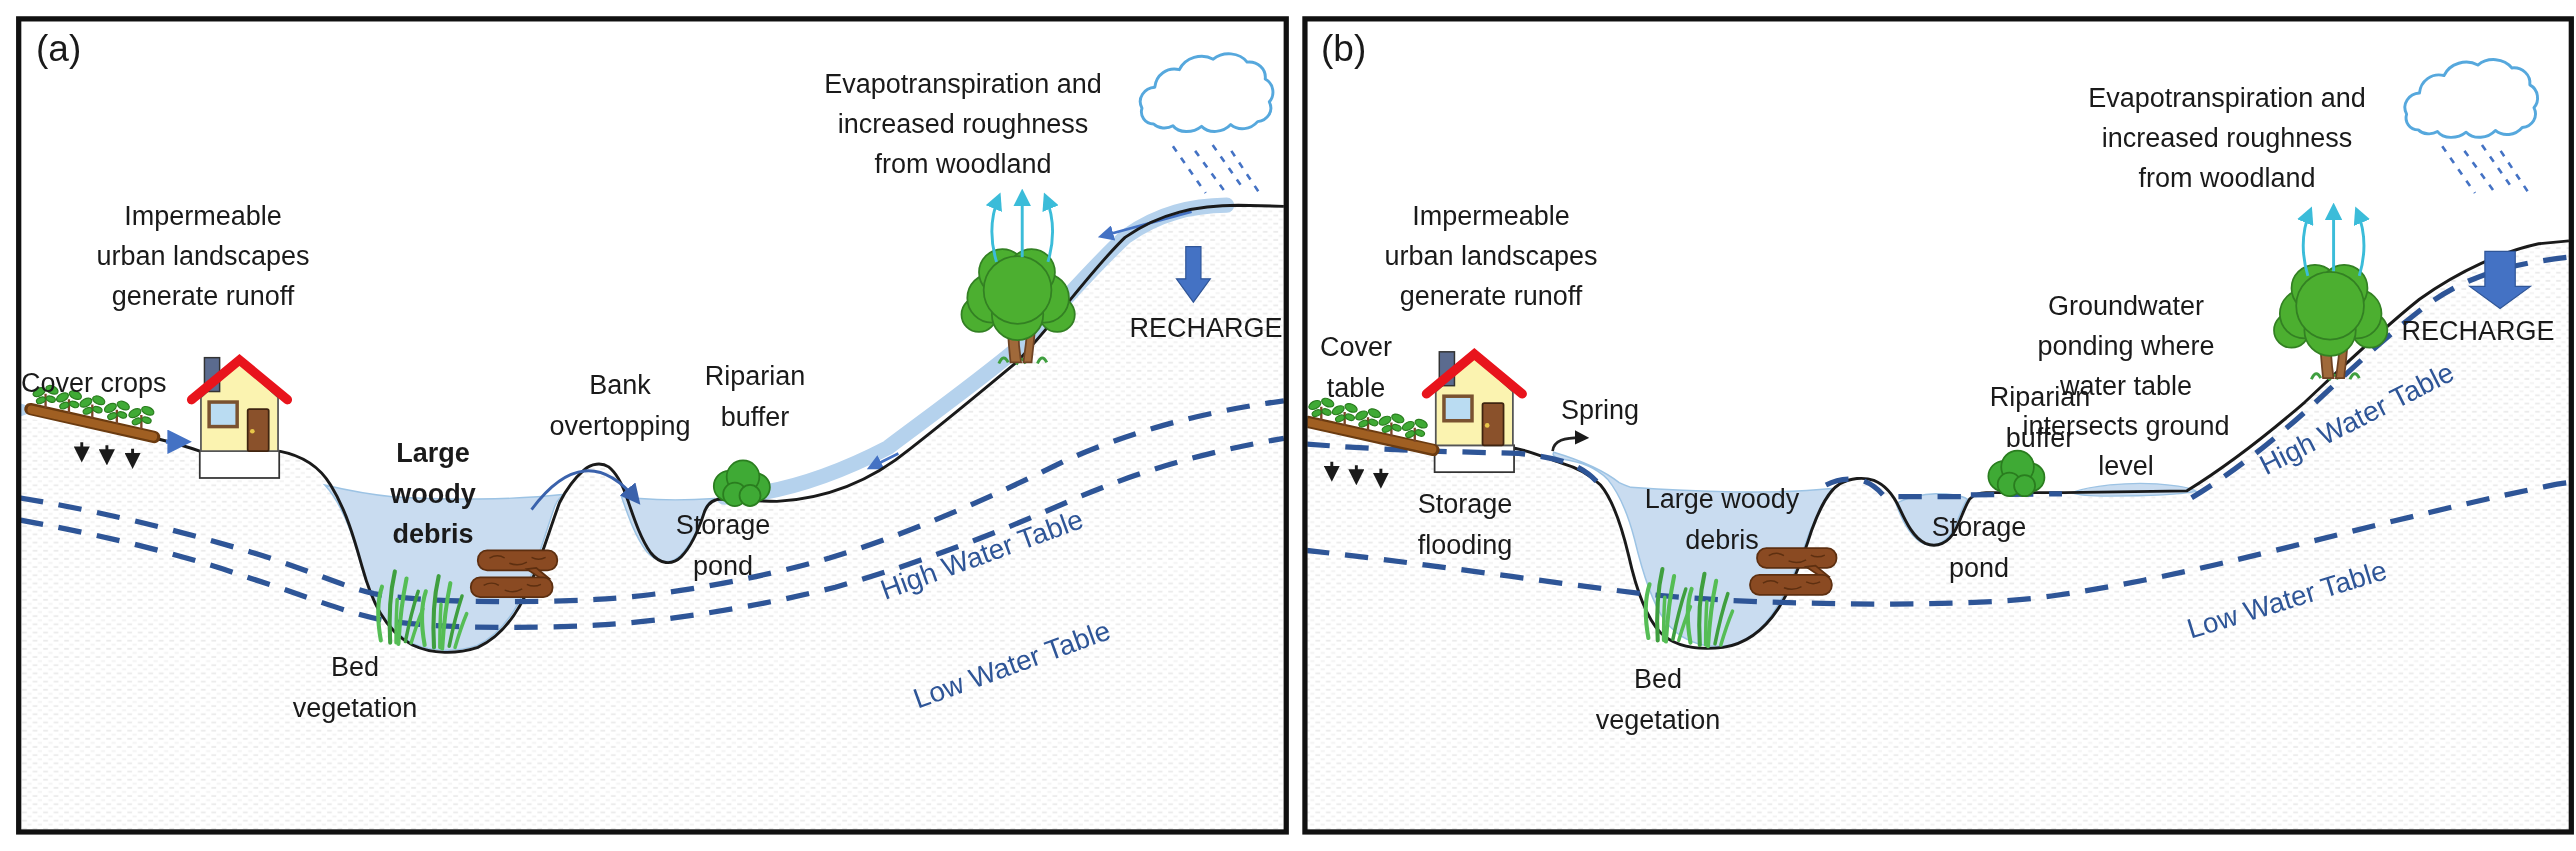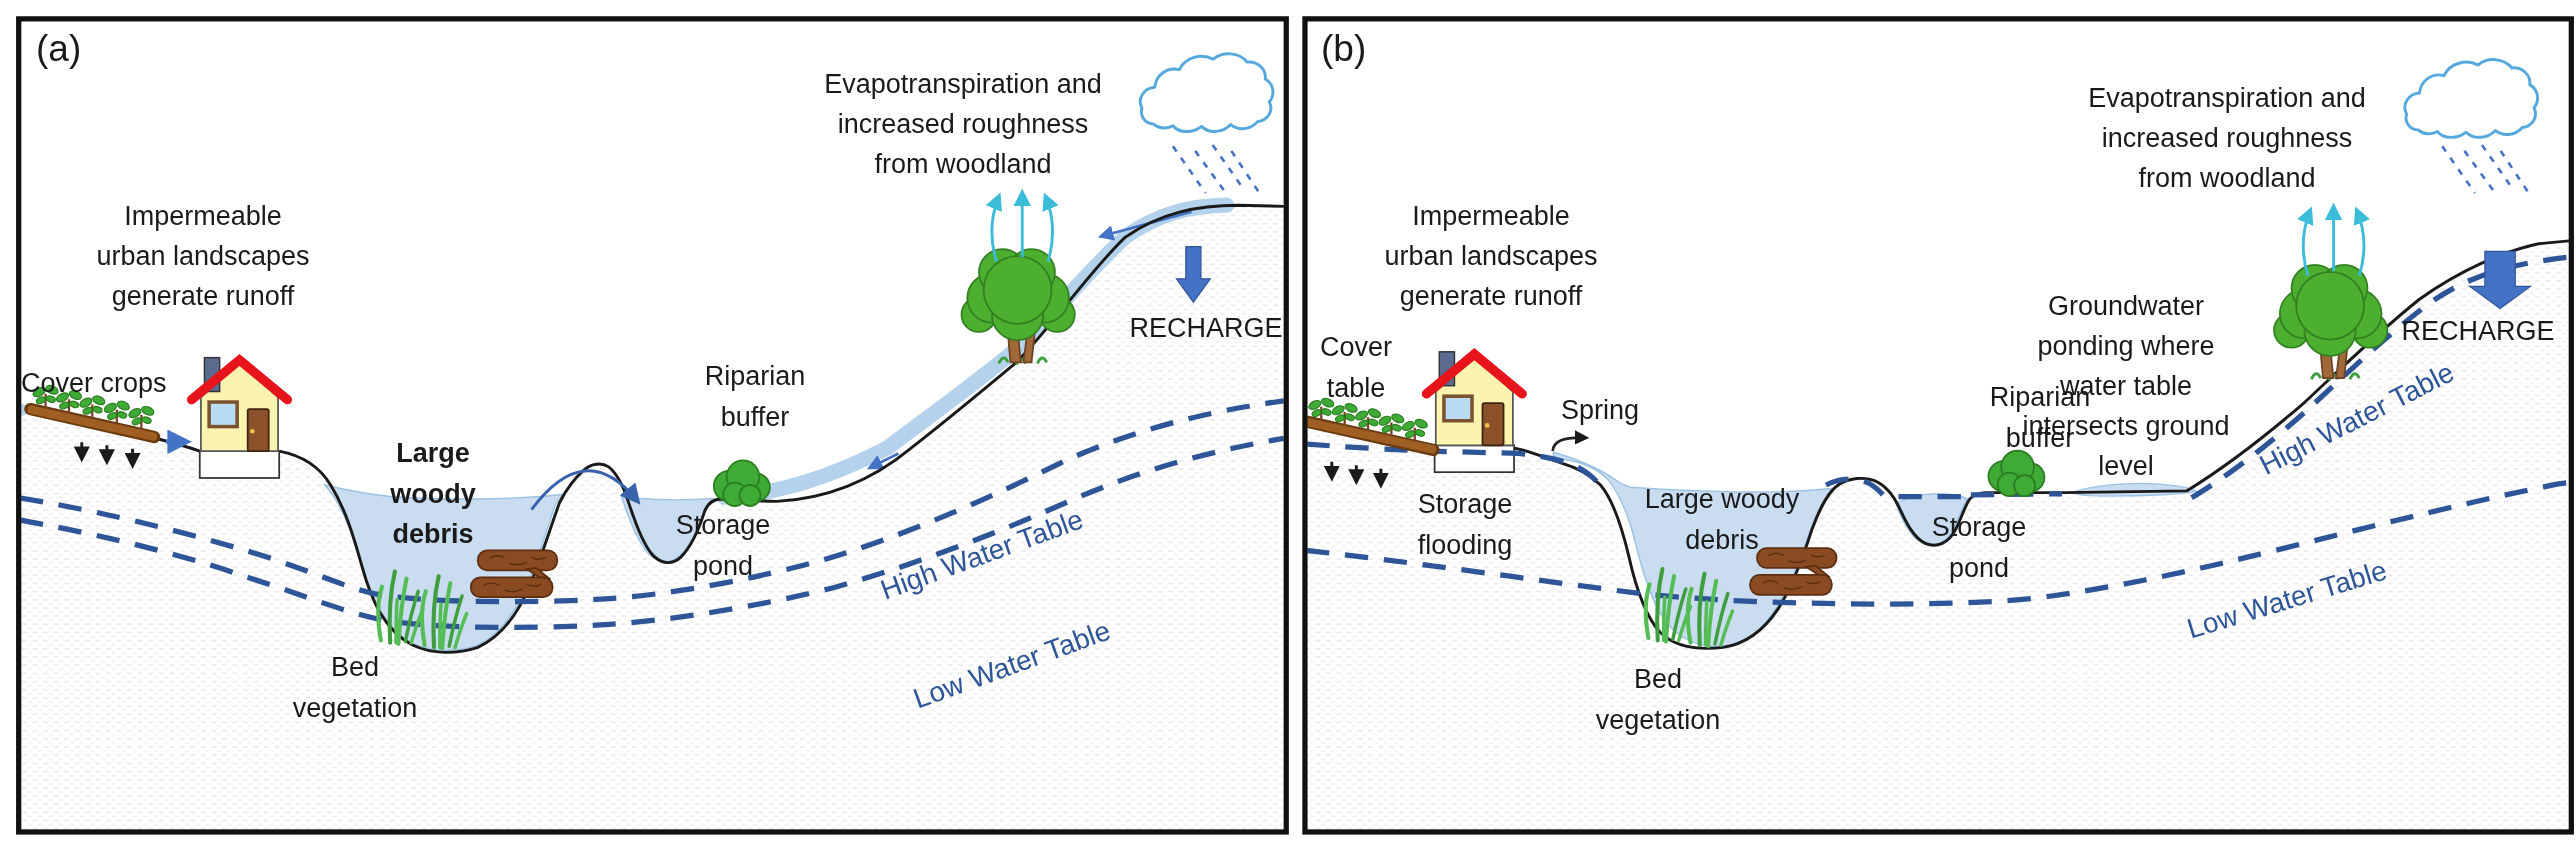--- a/index.html
+++ b/index.html
@@ -307,20 +307,22 @@
 </svg>
 
 <div class="lbl letter left" style="left:36px;top:29px;">(a)</div>
 <div class="lbl tight" style="left:203px;top:197px;">Impermeable
 urban landscapes
 generate runoff</div>
 <div class="lbl left" style="left:21px;top:363px;">Cover crops</div>
 <div class="lbl" style="left:433px;top:433px;font-weight:bold;">Large
 woody
 debris</div>
+<div class="lbl" style="left:620px;top:365px;">Bank
+overtopping</div>
 <div class="lbl" style="left:755px;top:356px;">Riparian
 buffer</div>
 <div class="lbl" style="left:723px;top:505px;">Storage
 pond</div>
 <div class="lbl" style="left:355px;top:647px;">Bed
 vegetation</div>
 <div class="lbl tight" style="left:963px;top:65px;">Evapotranspiration and
 increased roughness
 from woodland</div>
 <div class="lbl" style="left:1206px;top:308px;">RECHARGE</div>

